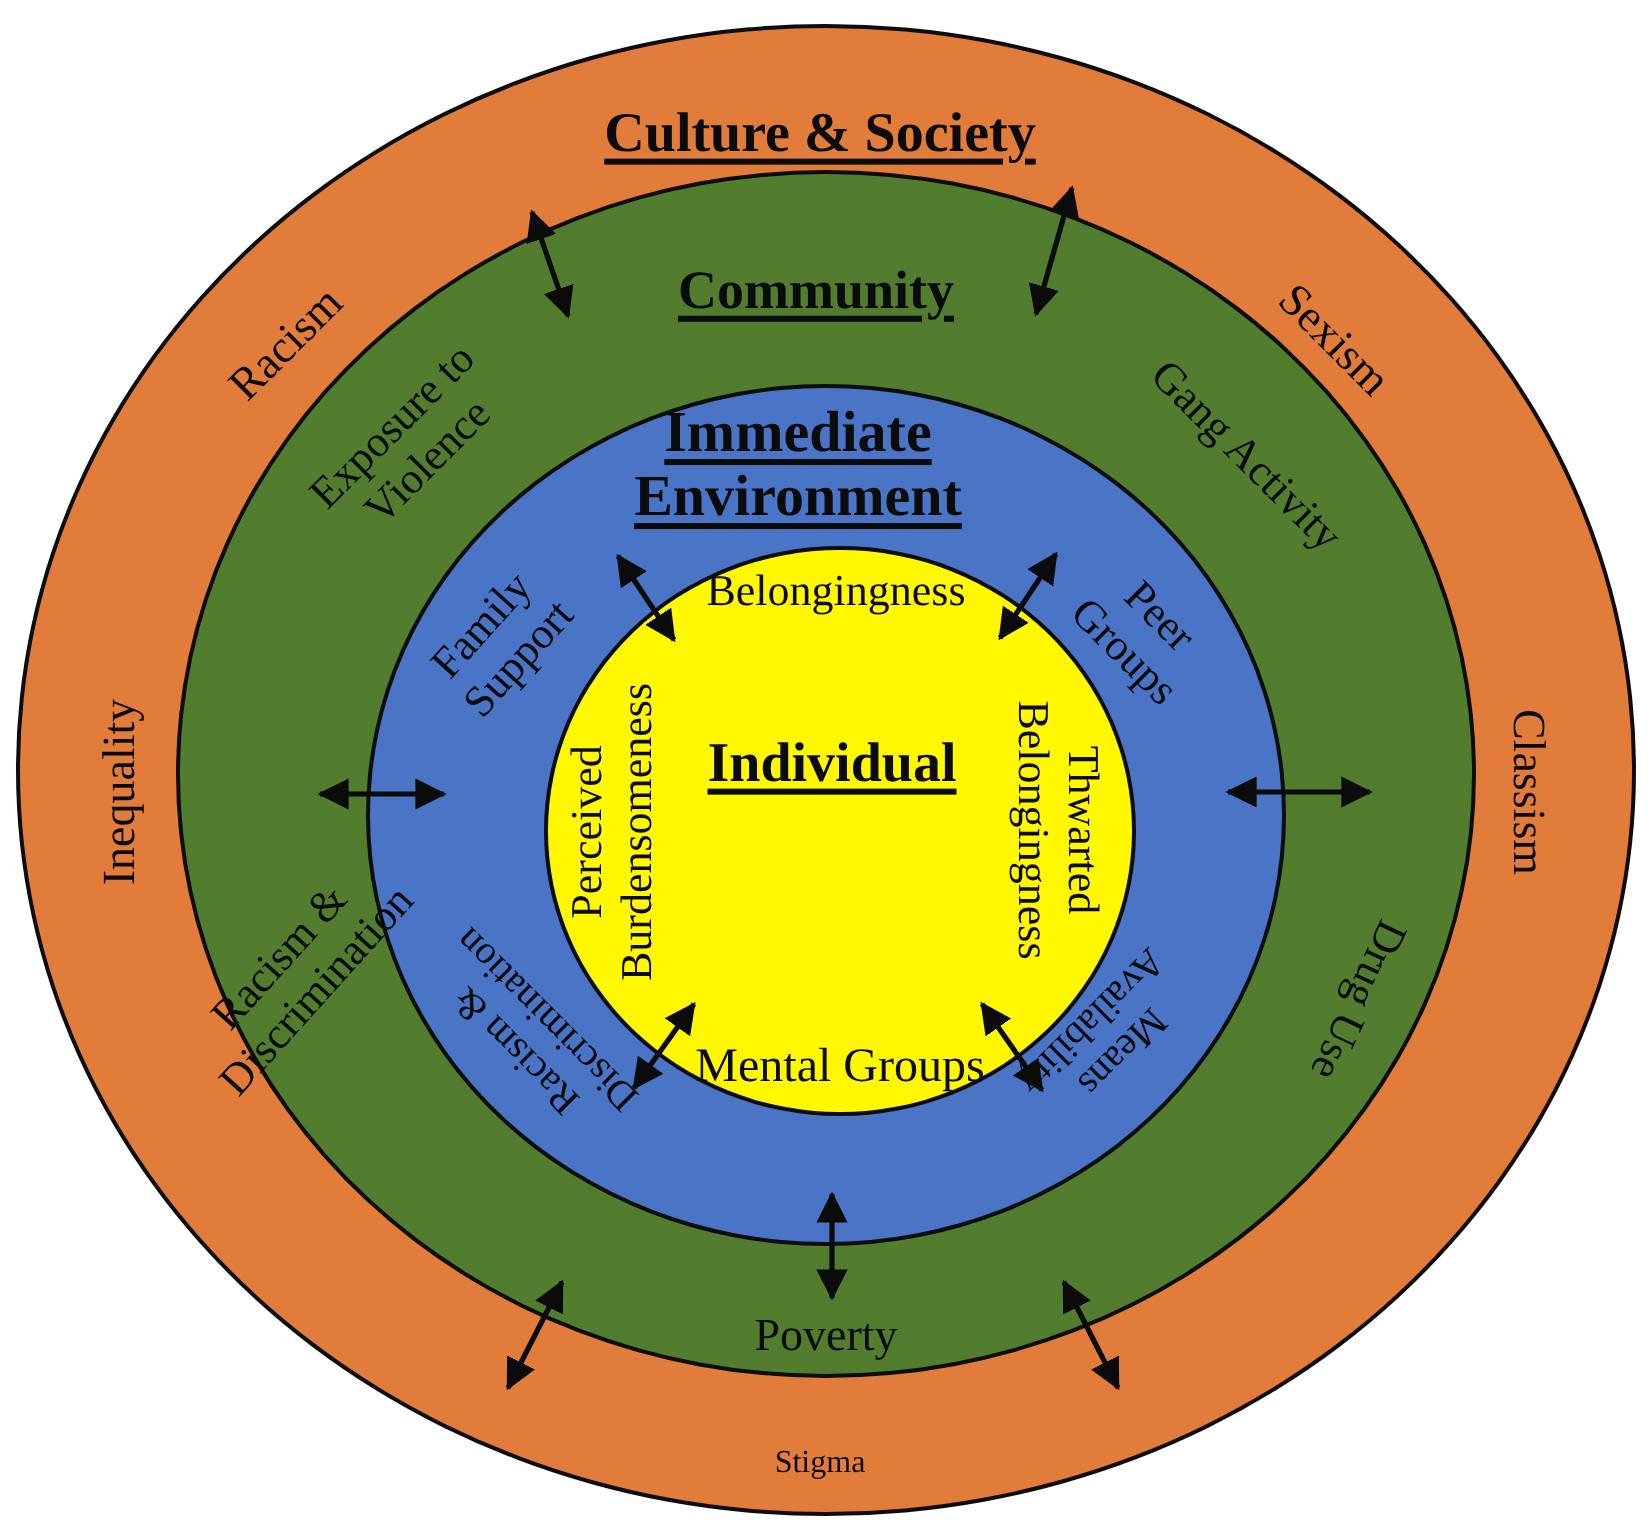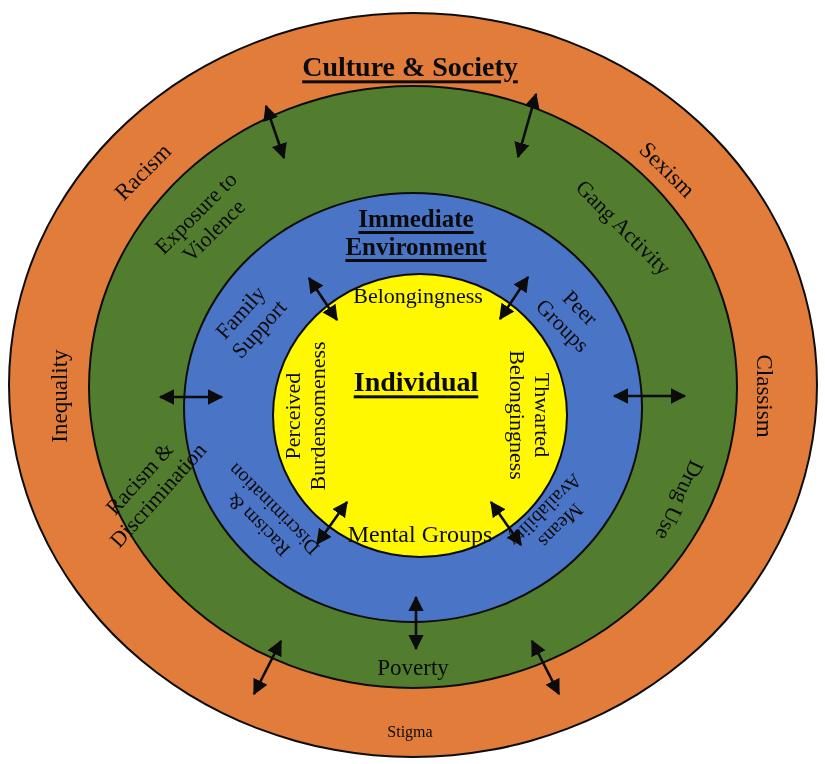--- a/index.html
+++ b/index.html
@@ -24,21 +24,22 @@
 <body>
 
 <div id="canvas">
 
   <div class="ring" style="left: 8px; top: 12px; width: 810px; height: 746px; background: rgb(225, 124, 59);"></div>
   <div class="ring" style="left: 88px; top: 85px; width: 650px; height: 604px; background: rgb(82, 125, 47);"></div>
   <div class="ring" style="left: 183px; top: 192px; width: 460px; height: 431px; background: rgb(74, 116, 198);"></div>
   <div class="ring" style="left: 272px; top: 273px; width: 296px; height: 285px; border-width: 2.5px; background: rgb(255, 248, 0);"></div>
 
   <div class="lbl hd" style="left:410px;top:67px;font-size:28px;transform:translate(-50%,-50%);">Culture &amp; Society</div>
-  <div class="lbl hd" style="left:416px;top:233px;font-size:25px;transform:translate(-50%,-50%);">Immediate
+  <div class="lbl hd" style="left:408px;top:145px;font-size:27px;transform:translate(-50%,-50%);">Community</div>
+  <div class="lbl hd" style="left:399px;top:233px;font-size:29px;transform:translate(-50%,-50%);">Immediate
 Environment</div>
   <div class="lbl hd" style="left:416px;top:382px;font-size:28px;transform:translate(-50%,-50%);">Individual</div>
 
   <div class="lbl" style="left:143px;top:172px;font-size:23px;transform:translate(-50%,-50%) rotate(-45deg);">Racism</div>
   <div class="lbl" style="left:667px;top:170px;font-size:23px;transform:translate(-50%,-50%) rotate(45deg);">Sexism</div>
   <div class="lbl" style="left:60px;top:396px;font-size:23px;transform:translate(-50%,-50%) rotate(-90deg);">Inequality</div>
   <div class="lbl" style="left:764px;top:396px;font-size:23px;transform:translate(-50%,-50%) rotate(90deg);">Classism</div>
   <div class="lbl" style="left:410px;top:732px;font-size:16px;transform:translate(-50%,-50%);">Stigma</div>
 
   <div class="lbl" style="left:205px;top:222px;font-size:22px;transform:translate(-50%,-50%) rotate(-45deg);">Exposure to

